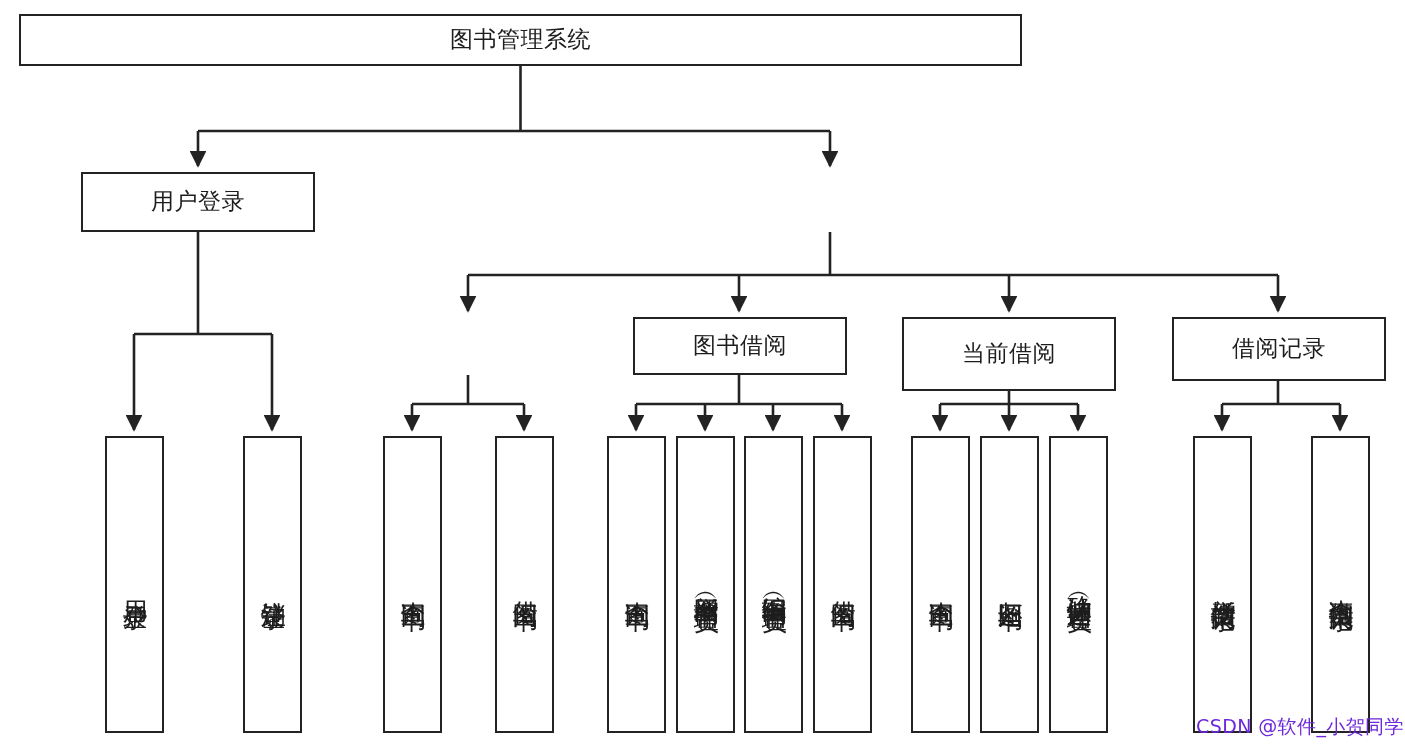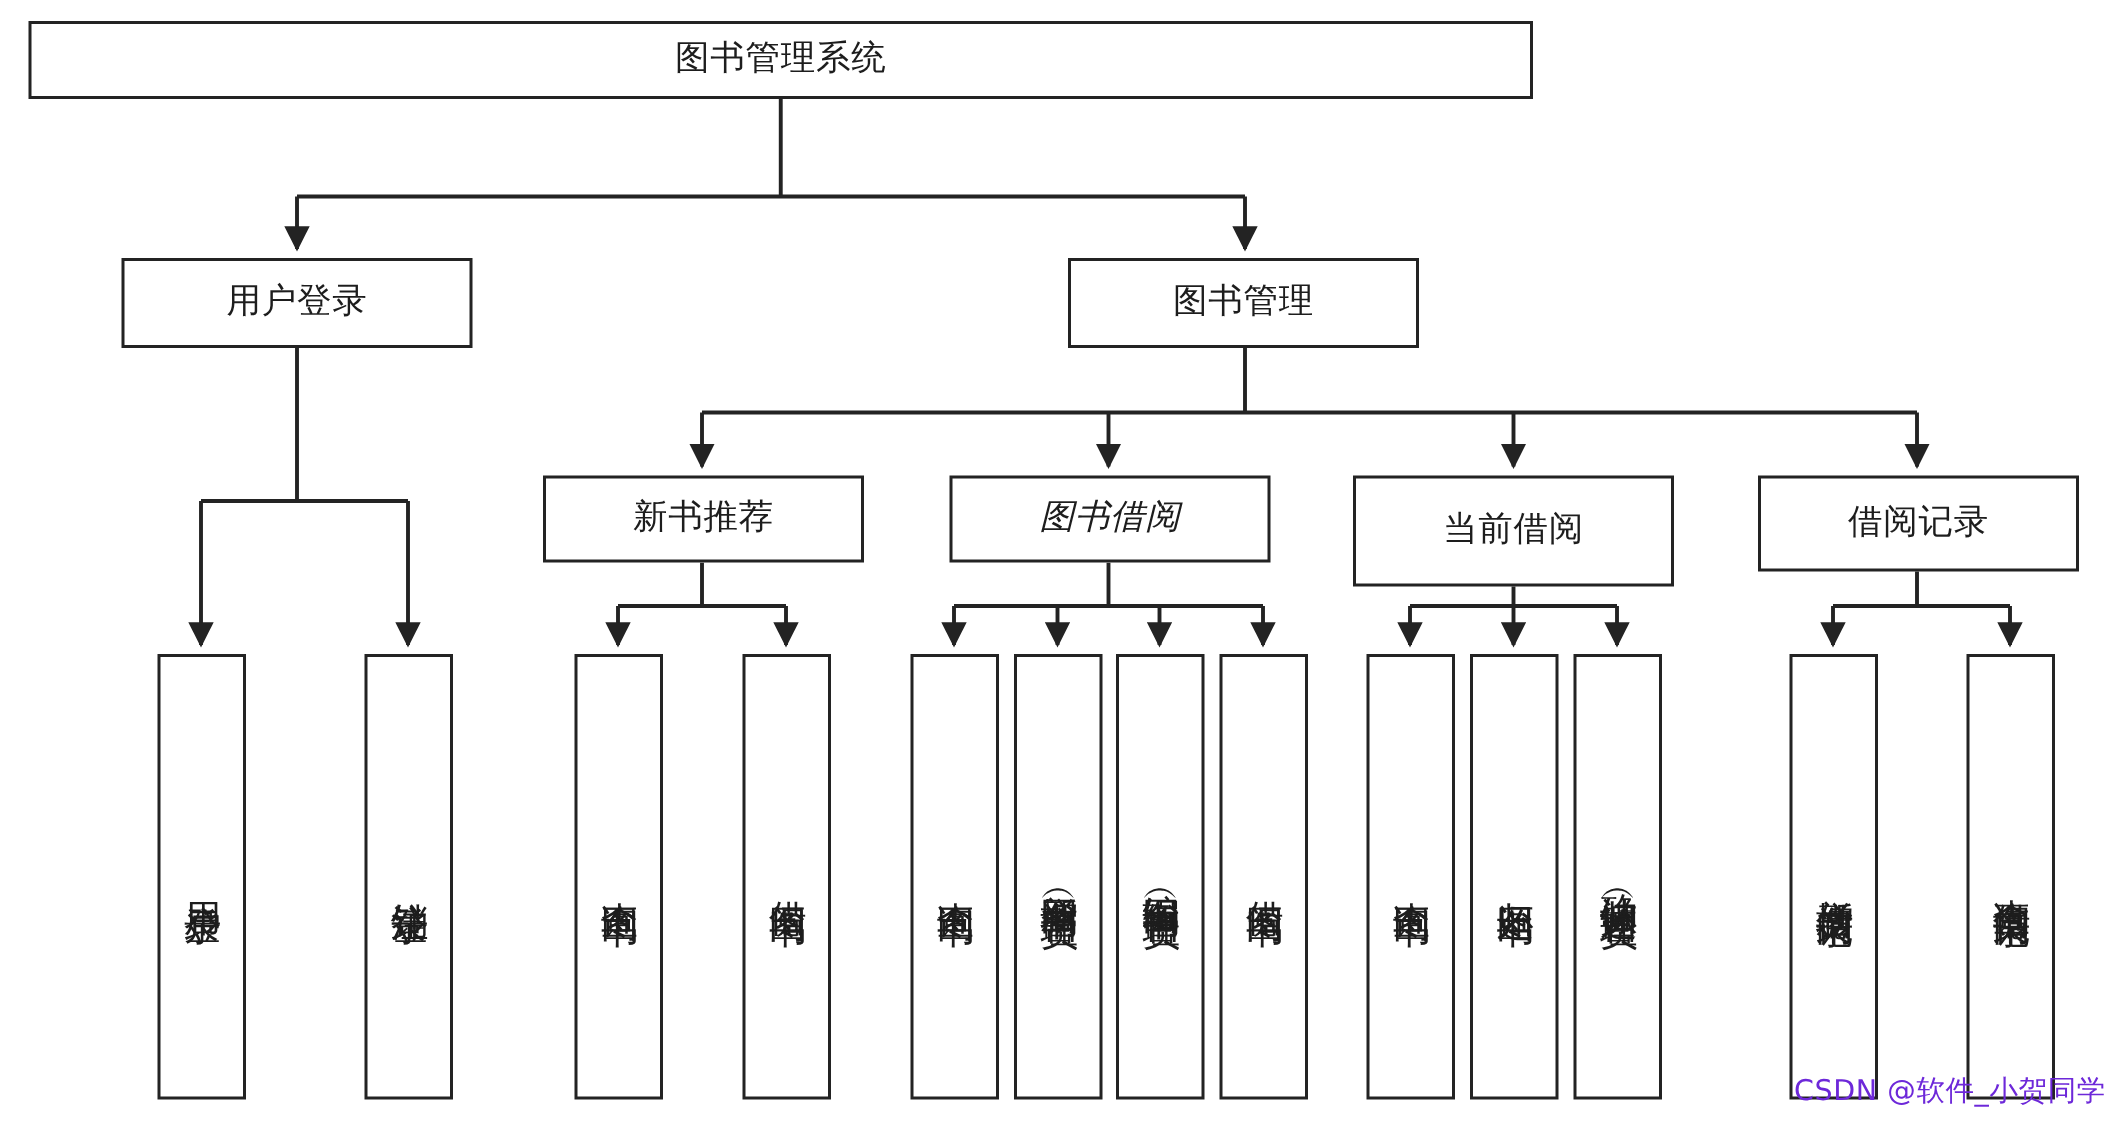--- a/index.html
+++ b/index.html
@@ -129,28 +129,22 @@
     </g>
   </svg>
 
   <div class="node horiz root" style="left:19px; top:14px; width:1003px; height:52px;">
     <span class="label">图书管理系统</span>
   </div>
 
   <div class="node horiz" style="left:81px; top:172px; width:234px; height:60px;">
     <span class="label">用户登录</span>
   </div>
-  <div class="node horiz" style="left:712px; top:172px; width:234px; height:60px;">
-    <span class="label">图书管理</span>
-  </div>
 
-  <div class="node horiz" style="left:362px; top:317px; width:214px; height:58px;">
-    <span class="label">新书推荐</span>
-  </div>
-  <div class="node horiz" style="left:633px; top:317px; width:214px; height:58px;font-style:italic;">
+  <div class="node horiz" style="left:633px; top:317px; width:214px; height:58px;">
     <span class="label">图书借阅</span>
   </div>
   <div class="node horiz" style="left:902px; top:317px; width:214px; height:74px;">
     <span class="label">当前借阅</span>
   </div>
   <div class="node horiz" style="left:1172px; top:317px; width:214px; height:64px;">
     <span class="label">借阅记录</span>
   </div>
 
   <div class="node vert" style="left:105px; top:436px; width:59px; height:297px;">

